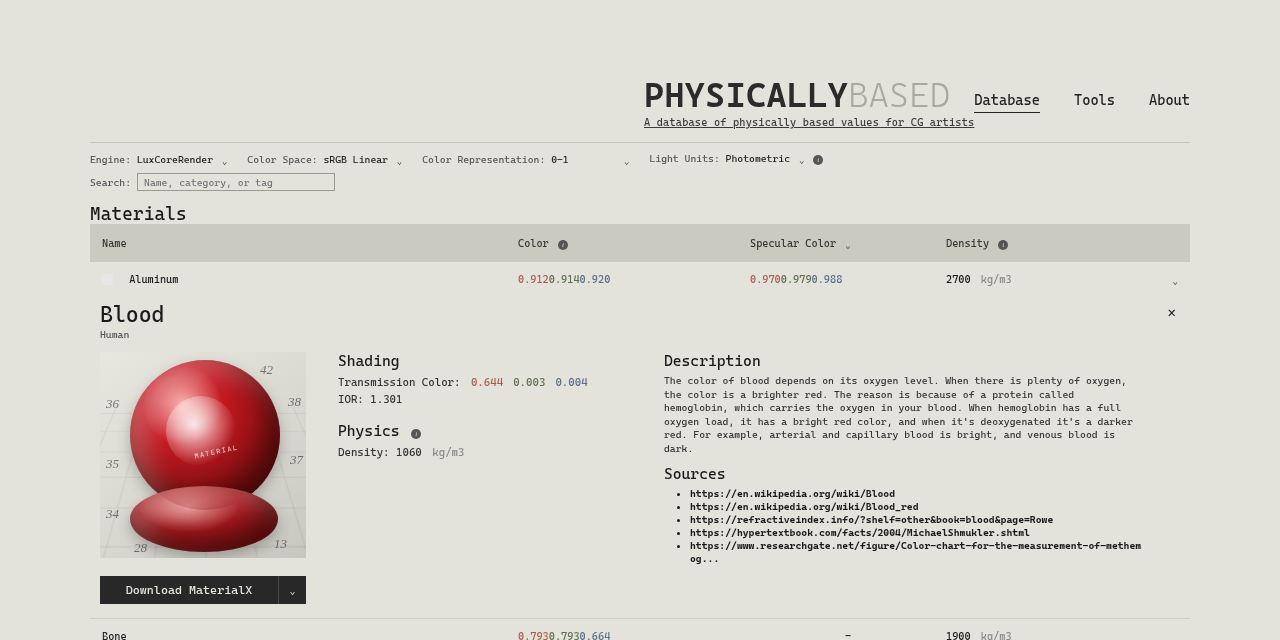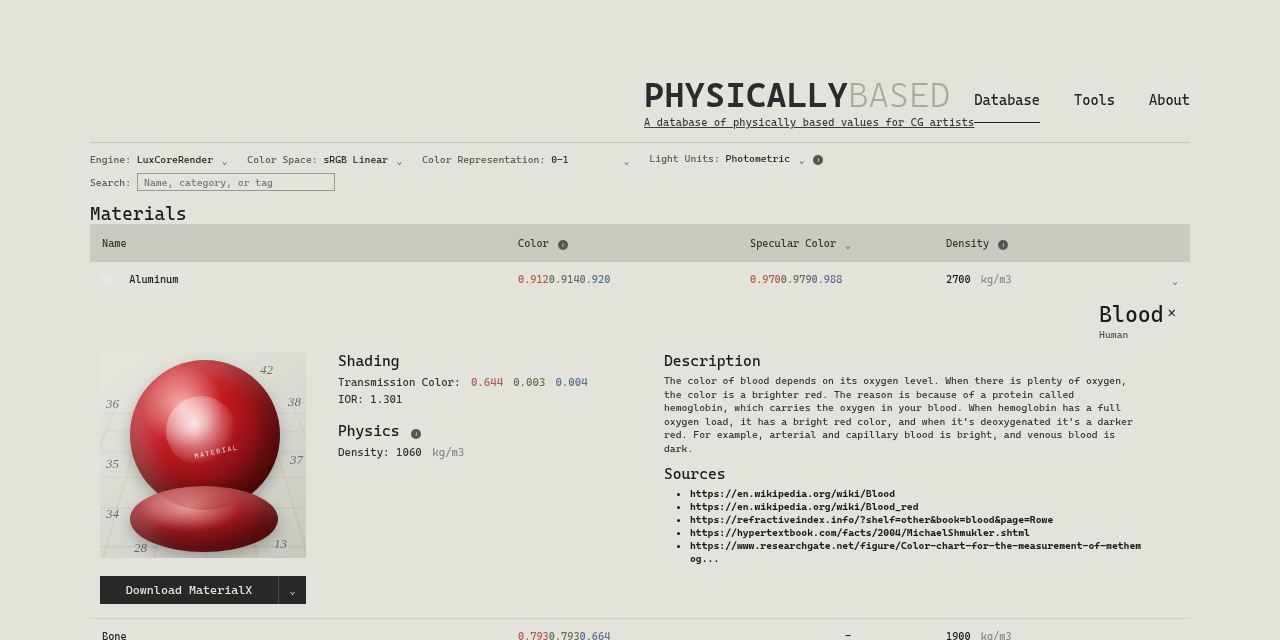--- a/index.html
+++ b/index.html
@@ -41,21 +41,21 @@
     margin-top: 4px;
     text-decoration: underline;
   }
   .nav {
     display: flex;
     gap: 34px;
     padding-top: 14px;
     font-size: 14px;
   }
   .nav-item {
-    padding-bottom: 14px;
+    padding-bottom: 4px;
     color: #222;
     cursor: pointer;
   }
   .nav-item.active { border-bottom: 1.5px solid #222; }
   .hr {
     border: none;
     border-bottom: 1px solid #c7c6bf;
     margin-top: 14px;
   }
   .controls {
@@ -144,21 +144,21 @@
   .rgb-b { color: #5a6d8a; }
   .unit { color: #888; margin-left: 4px; }
   .exp-btn { color: #444; cursor: pointer; }
 
   .detail {
     padding: 6px 10px 14px 10px;
     border-bottom: 1px solid #d3d2ca;
   }
   .detail-head {
     display: flex;
-    justify-content: flex-end;
+    justify-content: space-between;
     align-items: flex-start;
   }
   .mat-title {
     font-size: 22px;
     font-weight: 500;
   }
   .mat-sub {
     font-size: 10px;
     color: #555;
     margin-top: 2px;

